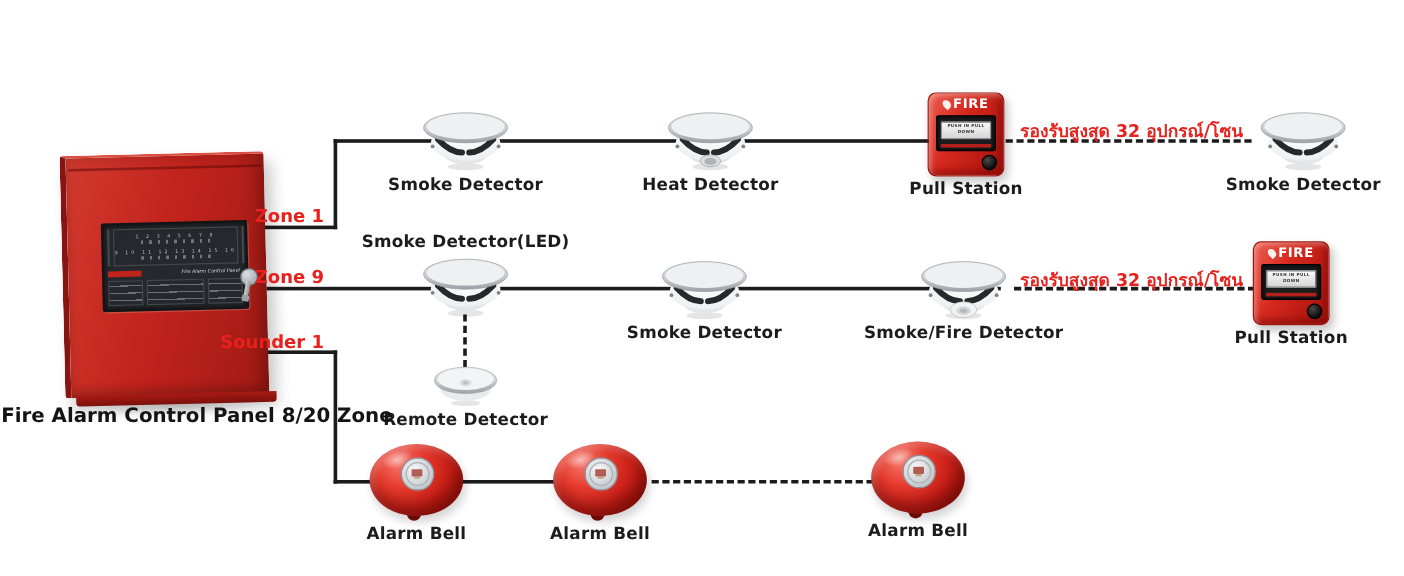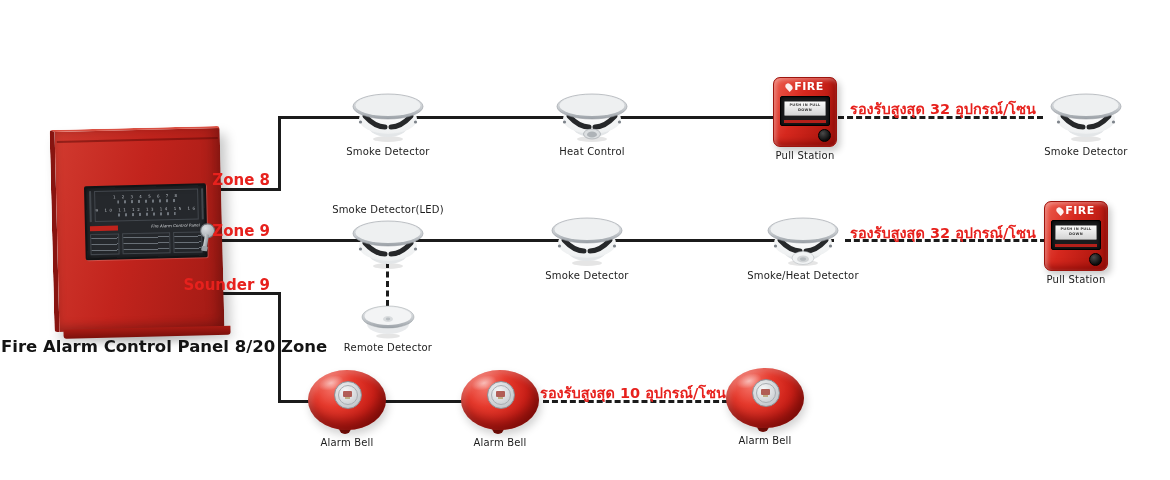--- a/index.html
+++ b/index.html
@@ -7,21 +7,21 @@
           font-family:"DejaVu Sans","Liberation Sans",sans-serif;}
 
   
   .wire{position:absolute;z-index:1;}
   .wh{height:3px;background:#1b1b1b;}
   .wv{width:3px;background:#1b1b1b;}
   .wh-d{height:0;border-top:3px dashed #1b1b1b;}
   .wv-d{width:0;border-left:3px dashed #1b1b1b;}
 
   
-  .dev-label{margin-top:3px;font-size:10px;font-weight:400;color:#1c1c1c;letter-spacing:.2px;white-space:nowrap;}
+  .dev-label{margin-top:3px;font-size:14px;font-weight:700;color:#1c1c1c;letter-spacing:.2px;white-space:nowrap;}
   .device{position:absolute;width:150px;display:flex;flex-direction:column;align-items:center;z-index:2;}
   .device.label-above .dev-label{order:-1;margin:0 0 5px 0;}
   .port-label{position:absolute;z-index:4;width:120px;text-align:right;font-size:15px;font-weight:700;color:#e7211d;white-space:nowrap;}
   .cap-note{position:absolute;z-index:2;width:220px;text-align:center;font-size:14.5px;font-weight:700;color:#e7211d;white-space:nowrap;}
   .diagram-title{position:absolute;z-index:4;width:280px;text-align:center;font-size:16.5px;font-weight:700;color:#141414;white-space:nowrap;}
 
   
   .panel-wrap{position:absolute;left:52px;top:128px;width:170px;height:202px;z-index:3;transform:rotate(-1.4deg);}
   .cab{position:absolute;inset:0;border-radius:3px;
        background:linear-gradient(105deg,#d13a2f 0%,#c2241d 45%,#a11a14 100%);
@@ -181,42 +181,41 @@
           <div class="lowbox"></div>
         </div>
       </div>
       <div class="keylock">
         <div class="key"></div>
       </div>
       <div class="cab-lip"></div>
     </div>
   </div>
 
-  <div class="port-label" style="left:150px;top:171px">Zone 8</div>
+  <div class="port-label" style="left:150px;top:171px">Zone 1</div>
   <div class="port-label" style="left:150px;top:222px">Zone 9</div>
-  <div class="port-label" style="left:150px;top:276px">Sounder 9</div>
+  <div class="port-label" style="left:150px;top:276px">Sounder 1</div>
 
   <div class="diagram-title" style="left:1px;top:337px">Fire Alarm Control Panel 8/20 Zone</div>
 
   <div class="cap-note" style="left:833px;top:97px">รองรับสูงสุด 32 อุปกรณ์/โซน</div>
   <div class="cap-note" style="left:833px;top:221px">รองรับสูงสุด 32 อุปกรณ์/โซน</div>
-  <div class="cap-note" style="left:523px;top:381px">รองรับสูงสุด 10 อุปกรณ์/โซน</div>
 
   <div class="device" style="left:313px;top:93px">
     <svg class="det" width="72" height="50">
         <use href="#sym-smoke"></use>
       </svg>
     <div class="dev-label">Smoke Detector</div>
   </div>
 
   <div class="device" style="left:517px;top:93px">
     <svg class="det" width="72" height="50">
         <use href="#sym-heat"></use>
       </svg>
-    <div class="dev-label">Heat Control</div>
+    <div class="dev-label">Heat Detector</div>
   </div>
 
   <div class="device" style="left:730px;top:77px">
     <div class="pull">
       <div class="ps-frame"></div>
       <div class="ps-fire"><span class="ps-flame"></span><span>FIRE</span></div>
       <div class="ps-window">
         <div class="ps-handle">PUSH IN PULL DOWN</div>
         <div class="ps-sill"></div>
       </div>
@@ -225,39 +224,39 @@
     <div class="dev-label">Pull Station</div>
   </div>
 
   <div class="device" style="left:1011px;top:93px">
     <svg class="det" width="72" height="50">
         <use href="#sym-smoke"></use>
       </svg>
     <div class="dev-label">Smoke Detector</div>
   </div>
 
-  <div class="device label-above" style="left:313px;top:204px">
+  <div class="device label-above" style="left:313px;top:194px">
     <svg class="det" width="72" height="50">
         <use href="#sym-smoke"></use>
       </svg>
     <div class="dev-label">Smoke Detector(LED)</div>
   </div>
 
   <div class="device" style="left:512px;top:217px">
     <svg class="det" width="72" height="50">
         <use href="#sym-smoke"></use>
       </svg>
     <div class="dev-label">Smoke Detector</div>
   </div>
 
   <div class="device" style="left:728px;top:217px">
     <svg class="det" width="72" height="50">
         <use href="#sym-smokeheat"></use>
       </svg>
-    <div class="dev-label">Smoke/Heat Detector</div>
+    <div class="dev-label">Smoke/Fire Detector</div>
   </div>
 
   <div class="device" style="left:1001px;top:201px">
     <div class="pull">
       <div class="ps-frame"></div>
       <div class="ps-fire"><span class="ps-flame"></span><span>FIRE</span></div>
       <div class="ps-window">
         <div class="ps-handle">PUSH IN PULL DOWN</div>
         <div class="ps-sill"></div>
       </div>

